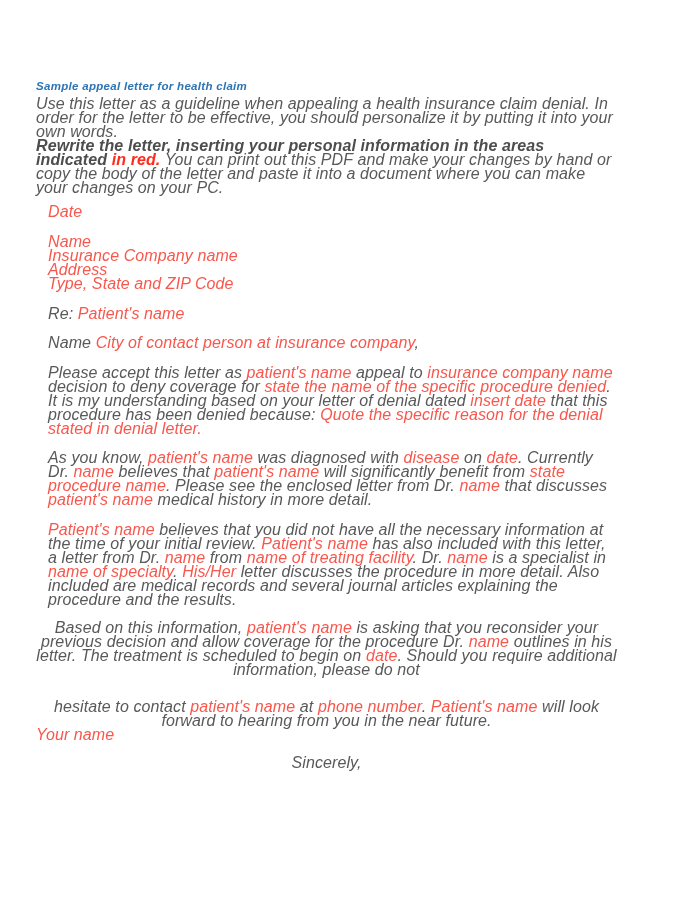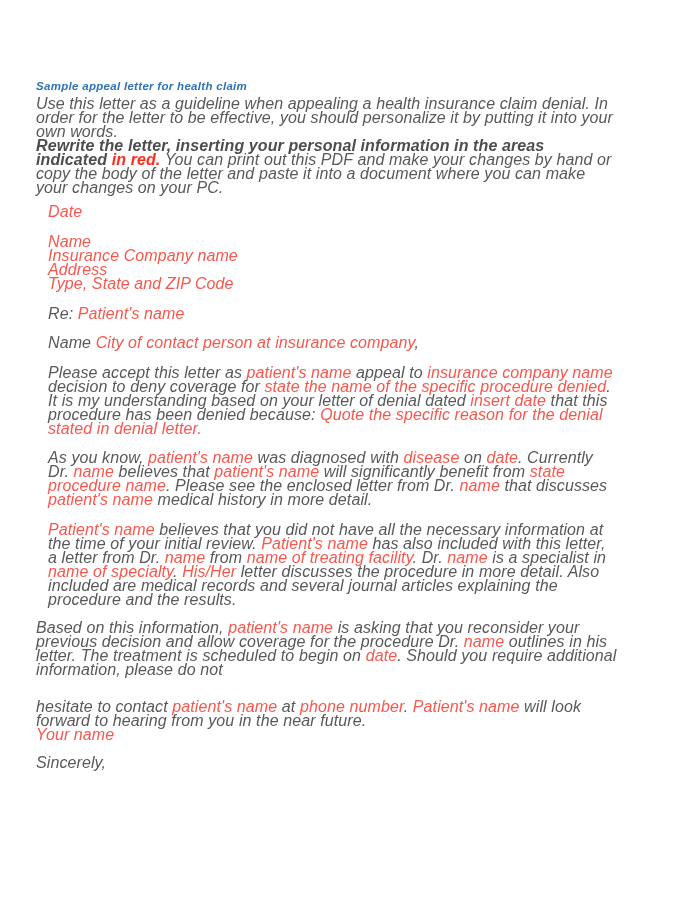--- a/index.html
+++ b/index.html
@@ -27,24 +27,24 @@
   }
   .para {
     margin: 0;
     font-size: 16px;
     line-height: 14px;
     letter-spacing: 0.1px;
     color: var(--body-text, #595959);
   }
   .indent { margin-left: 12px; }
   .g10 { margin-top: 10px; }
-  .g14 { margin-top: 14px; }
+  .g14 { margin-top: 14px; text-align: center; }
   .g15 { margin-top: 15px; }
   .g16 { margin-top: 16px; }
-  .g23 { margin-top: 23px; }
+  .g23 { margin-top: 23px; text-align: center; }
   .run.body        { color: var(--body-text, #595959); }
   .run.body-strong { color: #4d4d4d; font-weight: 600; }
   .run.red         { color: var(--placeholder-red, #F8574D); }
   .run.red-strong  { color: var(--emphasis-red, #FF2B1C); font-weight: bold; }
 </style>
 </head>
 <body>
 
 <div class="page">
   <h1 class="doc-title">Sample appeal letter for health claim</h1>

